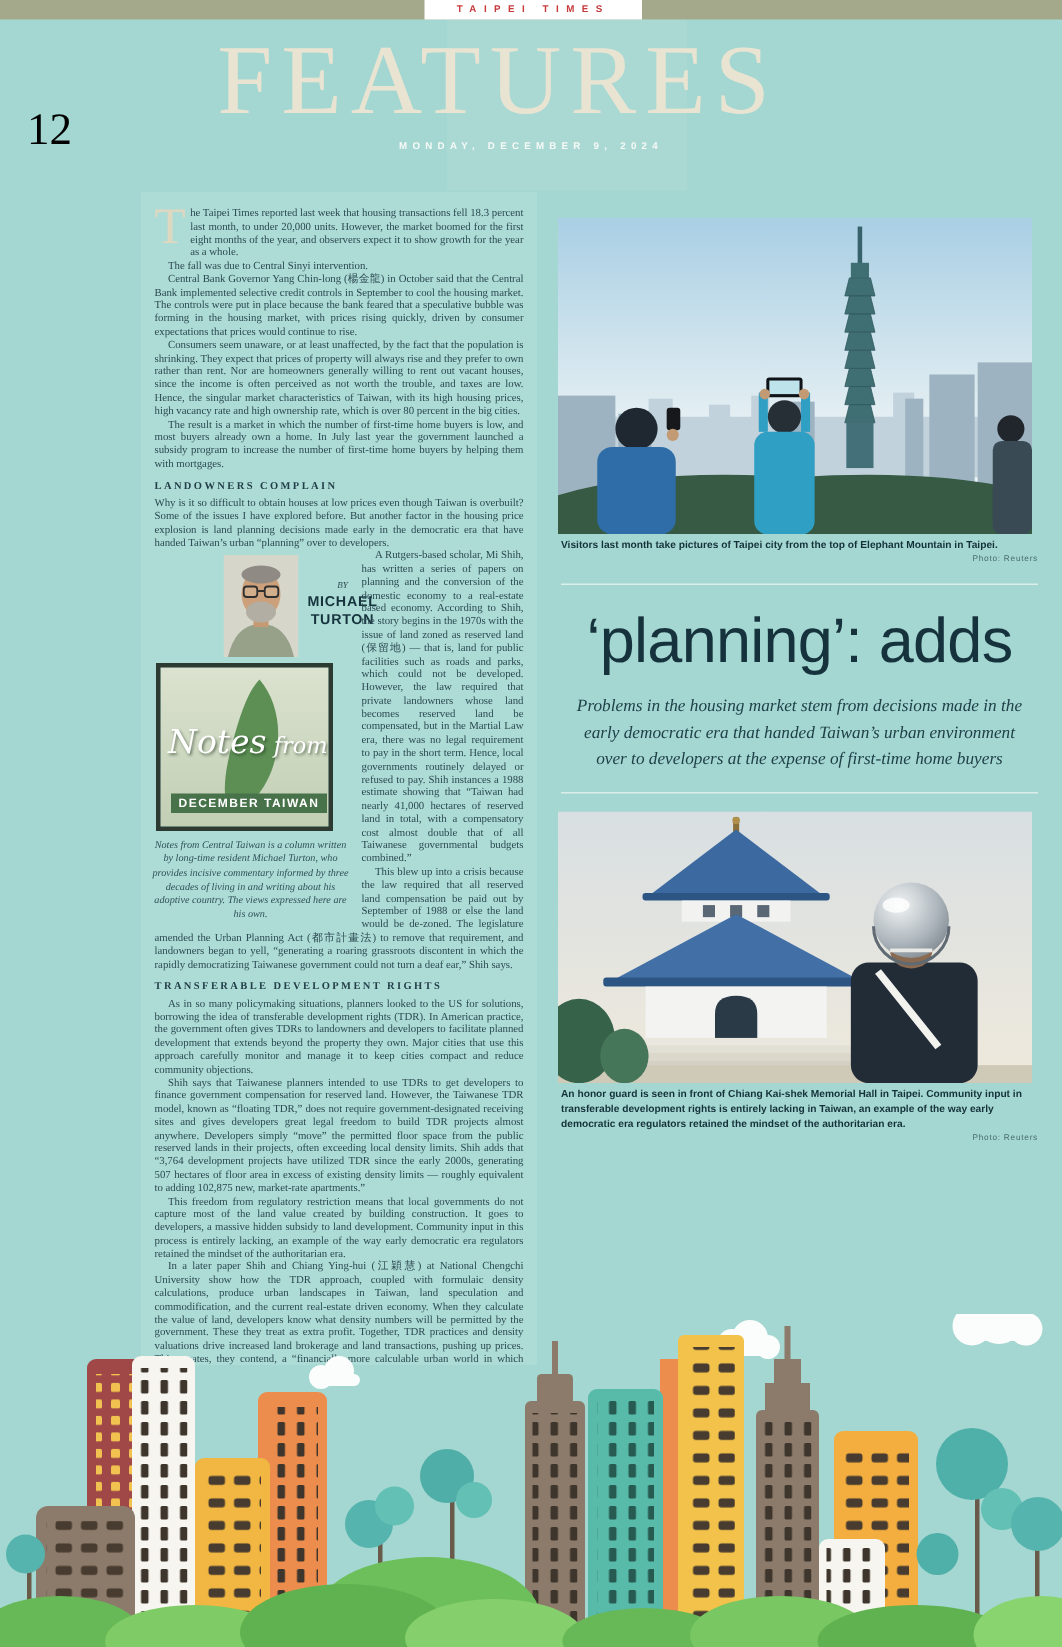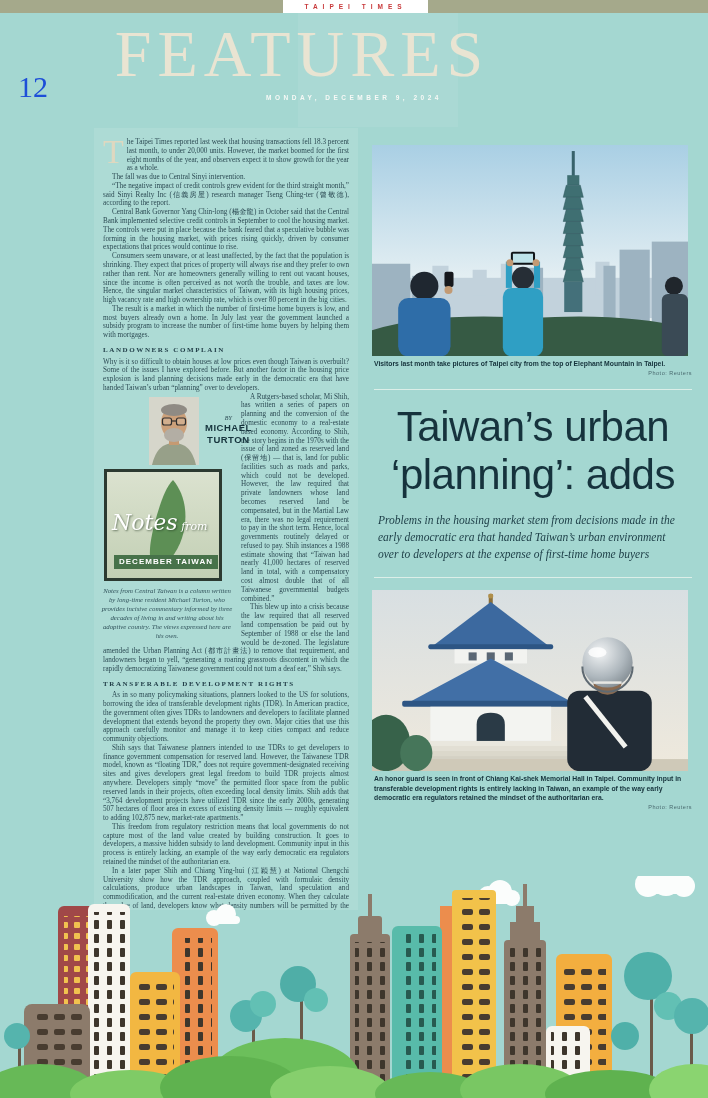--- a/index.html
+++ b/index.html
@@ -8,22 +8,22 @@
   
   .topbar{position:absolute;left:0;top:0;width:708px;height:13px;background:#a5a98b;}
   .topbar-box{position:absolute;left:283px;top:0;width:145px;height:13px;background:#ffffff;
               display:flex;align-items:center;justify-content:center;}
   .topbar-title{font-family:"Liberation Sans",sans-serif;font-weight:bold;font-size:6.5px;
                 letter-spacing:5px;color:#c8393b;white-space:nowrap;}
   
   .light-band{position:absolute;left:298px;top:13px;width:160px;height:114px;
               background:rgba(255,255,255,0.07);}
   .section-title{position:absolute;left:0;top:16px;width:604px;text-align:center;
-                 font-size:66px;letter-spacing:6px;color:#e9e4d2;font-weight:400;}
-  .page-num{position:absolute;left:18px;top:70px;font-size:30px;color:#1d4ed8;}
+                 font-size:66px;letter-spacing:6px;color:#e9e4d2;font-weight:400;padding-left:30px;}
+  .page-num{position:absolute;left:18px;top:70px;font-size:30px;color:#000000;}
   .edition-date{position:absolute;left:0;top:94px;width:708px;text-align:center;
                 font-family:"Liberation Sans",sans-serif;font-weight:bold;font-size:6.5px;
                 letter-spacing:3.5px;color:#f7f9f6;}
   
   .left-col{position:absolute;left:94px;top:128px;width:264px;height:782px;
             background:rgba(255,255,255,0.10);padding:10px 9px 6px;box-sizing:border-box;
             overflow:hidden;color:#2c4a53;font-size:7.2px;line-height:1.22;text-align:justify;}
   .para{margin:0;}
   .para.ind{text-indent:9px;}
   .dropcap{float:left;font-size:34px;line-height:26px;padding:1px 3px 0 0;color:#ded8c0;}
@@ -36,39 +36,39 @@
   .byline-text{flex:1;text-align:center;}
   .by-label{font-size:6px;font-style:italic;color:#2c4a53;}
   .byline-name{font-family:"Liberation Sans",sans-serif;font-weight:bold;font-size:9.5px;
                line-height:1.3;color:#15333c;letter-spacing:0.5px;}
   .logo-box{position:relative;width:112px;height:106px;border:3px solid #2c3a31;
             margin:2px 0 5px 3px;background:linear-gradient(#dbe2cf,#c2cfb4);overflow:hidden;}
   .logo-island{position:absolute;left:0;top:0;width:112px;height:106px;}
   .logo-script{position:absolute;left:5px;top:38px;font-family:"DejaVu Serif",serif;
                font-style:italic;font-size:22px;color:#fff;
                text-shadow:1px 1px 2px rgba(20,40,20,0.55);}
-  .logo-script-sub{font-size:11px;}
+  .logo-script-sub{font-size:15px;}
   .logo-banner{position:absolute;left:7px;bottom:9px;background:#47724a;color:#fff;
                font-family:"Liberation Sans",sans-serif;font-weight:bold;font-size:8px;
                letter-spacing:1px;padding:2px 5px;}
   .bio{font-size:6.8px;font-style:italic;color:#31525b;text-align:center;line-height:1.35;
        margin:2px 0 0;text-indent:0;}
   
   .right-col{position:absolute;left:372px;top:145px;width:322px;}
   figure{margin:0;}
   .photo{width:316px;display:block;}
   .caption{font-family:"Liberation Sans",sans-serif;font-weight:bold;font-size:6.8px;
            color:#14313a;margin:3px 2px 0;line-height:1.45;text-align:left;}
   .credit{font-family:"Liberation Sans",sans-serif;font-size:5.5px;color:#4a6b70;
           text-align:right;margin:1px 2px 0;letter-spacing:0.5px;}
   .rule{border:none;border-top:1px solid rgba(250,250,245,0.65);margin:13px 2px 0;}
   .headline{margin:13px 0 0;text-align:center;font-family:"Liberation Sans",sans-serif;
             font-weight:400;font-size:42px;line-height:1.15;color:#16333d;letter-spacing:-0.5px;}
   .headline span{display:block;}
-  .subhead{font-style:italic;font-size:11.5px;line-height:1.5;color:#1f4049;
+  .subhead{font-style:italic;font-size:11.5px;line-height:1.5;color:#1f4049;text-align:center;
            margin:12px 6px 0;}
   
   .cityscape{position:absolute;left:0;bottom:0;width:708px;height:222px;pointer-events:none;}
 </style>
 </head>
 <body>
 
 <div class="page">
 
   <div class="topbar">
@@ -79,21 +79,20 @@
 
   <div class="light-band"></div>
   <div class="section-title">FEATURES</div>
   <div class="page-num">12</div>
   <div class="edition-date">MONDAY, DECEMBER 9, 2024</div>
 
   <div class="left-col">
     <p class="para lead"><span class="dropcap">T</span><span>he Taipei Times reported last week that housing transactions fell 18.3 percent last month, to under 20,000 units. However, the market boomed for the first eight months of the year, and observers expect it to show growth for the year as a whole.</span></p>
     <div>
         <p class="para ind">The fall was due to Central Sinyi intervention.</p>
-        <p class="para ind">“The negative impact of credit controls grew evident for the third straight month,” said Sinyi Realty Inc (信義房屋) research manager Tseng Ching-ter (曾敬德), according to the report.</p>
         <p class="para ind">Central Bank Governor Yang Chin-long (楊金龍) in October said that the Central Bank implemented selective credit controls in September to cool the housing market. The controls were put in place because the bank feared that a speculative bubble was forming in the housing market, with prices rising quickly, driven by consumer expectations that prices would continue to rise.</p>
         <p class="para ind">Consumers seem unaware, or at least unaffected, by the fact that the population is shrinking. They expect that prices of property will always rise and they prefer to own rather than rent. Nor are homeowners generally willing to rent out vacant houses, since the income is often perceived as not worth the trouble, and taxes are low. Hence, the singular market characteristics of Taiwan, with its high housing prices, high vacancy rate and high ownership rate, which is over 80 percent in the big cities.</p>
         <p class="para ind">The result is a market in which the number of first-time home buyers is low, and most buyers already own a home. In July last year the government launched a subsidy program to increase the number of first-time home buyers by helping them with mortgages.</p>
       </div>
     <h3 class="crosshead">LANDOWNERS COMPLAIN</h3>
     <div>
         <p class="para">Why is it so difficult to obtain houses at low prices even though Taiwan is overbuilt? Some of the issues I have explored before. But another factor in the housing price explosion is land planning decisions made early in the democratic era that have handed Taiwan’s urban “planning” over to developers.</p>
       </div>
     <div class="flow">
       <aside class="author-block">
@@ -198,21 +197,20 @@
           <rect x="288" y="148" width="26" height="62" rx="6" fill="#3a4a55"></rect>
         </g>
       </svg>
       <figcaption class="caption">Visitors last month take pictures of Taipei city from the top of Elephant Mountain in Taipei.</figcaption>
       <div class="credit">Photo: Reuters</div>
     </figure>
 
     <hr class="rule">
 
     <h1 class="headline">
-      <span>Taiwan’s urban</span>
       <span>‘planning’: adds</span>
     </h1>
 
     <p class="subhead">Problems in the housing market stem from decisions made in the early democratic era that handed Taiwan’s urban environment over to developers at the expense of first-time home buyers</p>
 
     <hr class="rule">
 
     <figure style="margin-top:12px;">
       <svg class="photo" viewBox="0 0 314 180" preserveAspectRatio="none">
         <defs>

